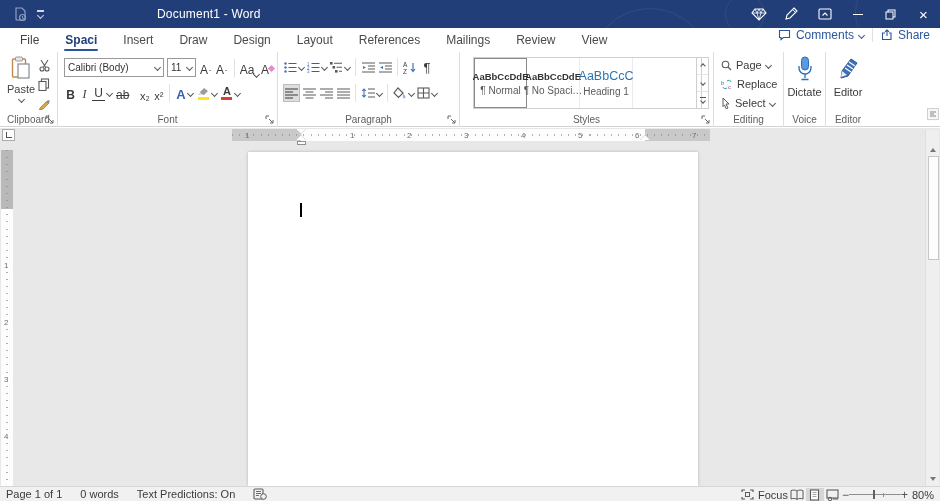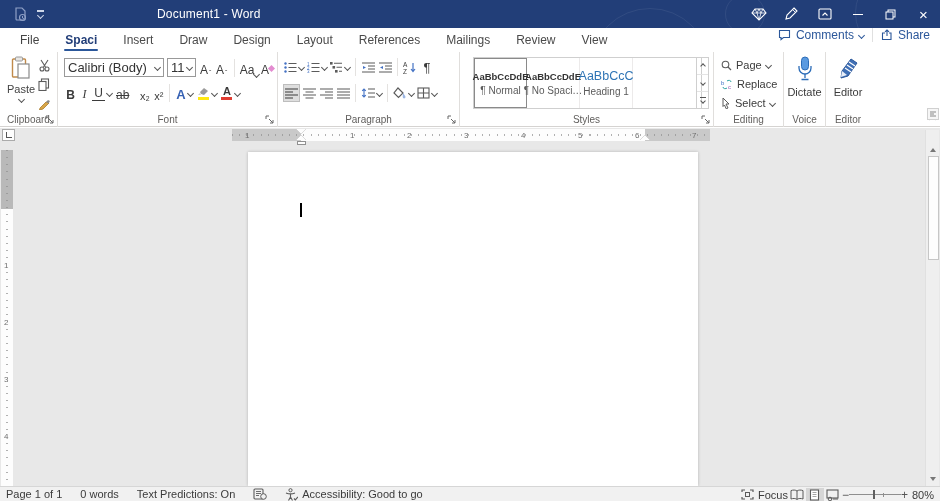--- a/index.html
+++ b/index.html
@@ -43,21 +43,21 @@
 
   
   #g-clipboard{left:0;width:58px;}
   #paste{position:absolute;left:6px;top:4px;width:30px;height:56px;display:flex;flex-direction:column;align-items:center;cursor:default;}
   #paste .plabel{font-size:11px;color:#444;margin-top:3px;}
   #clip-col{position:absolute;left:36px;top:6px;display:flex;flex-direction:column;gap:5px;align-items:center;}
   .mini{width:16px;height:14px;display:flex;align-items:center;justify-content:center;cursor:default;}
 
   
   #g-font{left:58px;width:220px;}
-  .combo{height:19px;border:1px solid #999;background:#fff;display:flex;align-items:center;justify-content:space-between;padding:0 3px;font-size:13px;color:#333;cursor:default;}
+  .combo{height:19px;border:1px solid #999;background:#fff;display:flex;align-items:center;justify-content:space-between;padding:0 3px;font-size:10px;color:#333;cursor:default;}
   #font-row1{position:absolute;left:6px;top:6px;width:210px;display:flex;align-items:center;gap:3px;}
   #font-row2{position:absolute;left:6px;top:32px;width:212px;display:flex;align-items:center;gap:1px;}
   .fbtn{font-size:12px;color:#3b3b3b;display:inline-flex;align-items:flex-end;justify-content:center;height:18px;min-width:13px;cursor:default;}
   .fbtn .sup-mark{font-size:7px;margin-left:1px;line-height:8px;}
   .colbar{display:inline-flex;flex-direction:column;align-items:center;line-height:10px;cursor:default;}
   .colbar .bar{width:11px;height:3px;margin-top:1px;}
 
   
   #g-paragraph{left:278px;width:182px;}
   #par-row1{position:absolute;left:5px;top:6px;display:flex;align-items:center;gap:1px;}
@@ -587,30 +587,20 @@
   <span class="sb-item" style="padding-left:6px;">Page 1 of 1</span>
   <span class="sb-item">0 words</span>
   <span class="sb-item">Text Predictions: On</span>
   <span class="sb-item">
     <svg width="14" height="12" viewBox="0 0 14 12">
         <rect x="1" y="1" width="9" height="10" rx="1" fill="none" stroke="#5b5b5b" stroke-width="1.1"></rect>
         <path d="M3 3.5h5M3 5.5h5M3 7.5h3" stroke="#5b5b5b" stroke-width=".9"></path>
         <circle cx="10.5" cy="8.5" r="2.8" fill="#f1f1f1" stroke="#5b5b5b" stroke-width="1"></circle>
       </svg>
   </span>
-  <span class="sb-item">
-    <span>
-      <svg width="13" height="13" viewBox="0 0 13 13">
-          <circle cx="5.5" cy="2.2" r="1.6" fill="none" stroke="#5b5b5b" stroke-width="1"></circle>
-          <path d="M1 5c3 1.2 6 1.2 9 0M5.5 6v3M5.5 9l-2 3.5M5.5 9l2 3.5" fill="none" stroke="#5b5b5b" stroke-width="1.1"></path>
-          <path d="M9 10.5l1.3 1.3L13 9" fill="none" stroke="#5b5b5b" stroke-width="1.2"></path>
-        </svg>
-    </span>
-    <span>Accessibility: Good to go</span>
-  </span>
 
   <div id="sb-right">
     <span class="sb-item" style="padding:0;">
       <span>
         <svg width="13" height="11" viewBox="0 0 13 11">
             <path d="M1 3V1h3M9 1h3v2M12 8v2H9M4 10H1V8" fill="none" stroke="#5b5b5b" stroke-width="1.2"></path>
             <rect x="4.5" y="3.5" width="4" height="4" fill="none" stroke="#5b5b5b" stroke-width="1"></rect>
           </svg>
       </span>
       <span>Focus</span>

